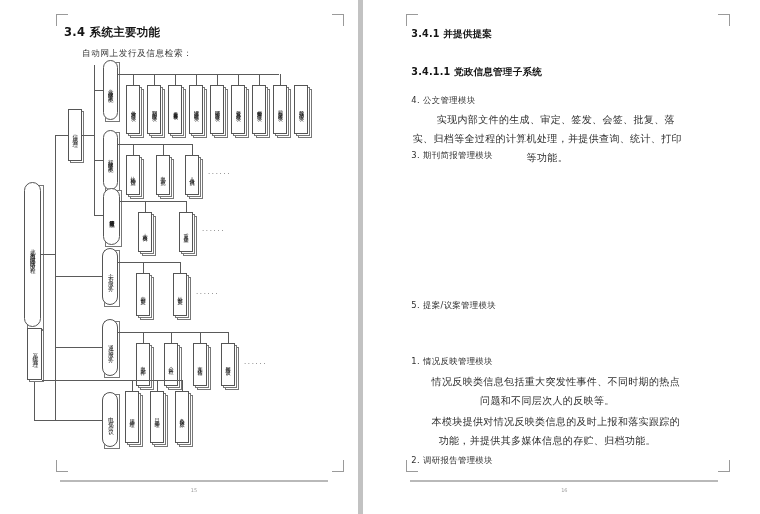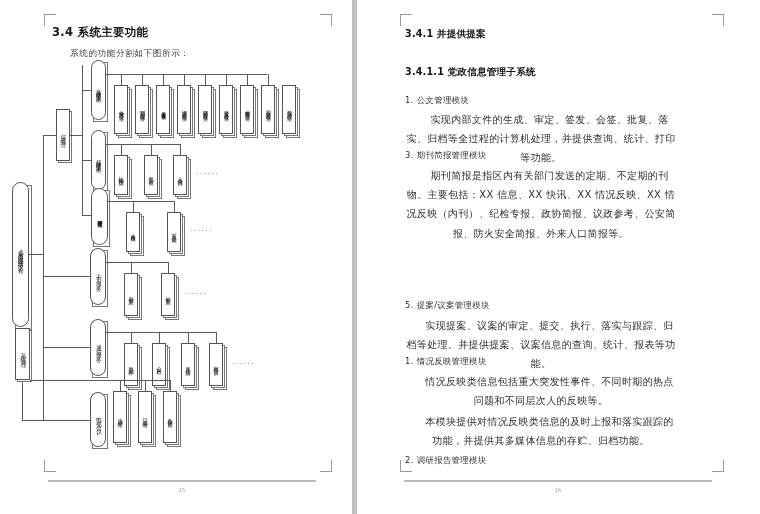--- a/index.html
+++ b/index.html
@@ -3,21 +3,21 @@
 <meta charset="utf-8">
 <style>
   html,body{margin:0;padding:0;}
   body{
     width:760px;height:514px;
     background:#ffffff;
     font-family:"DejaVu Sans","Liberation Sans",sans-serif;
     overflow:hidden;
     position:relative;
   }
-  .spread{position:absolute;inset:0;display:flex;}
+  .spread{position:absolute;inset:0;display:flex;margin-left:12px;}
   .page{position:relative;background:#fff;height:514px;}
   .page-left{width:350px;}
   .gutter{width:10px;background:#ffffff;position:relative;}
   .gutter::after{content:"";position:absolute;left:2px;top:0;width:5px;height:514px;background:#c2c2c2;}
   .page-right{width:400px;}
 
   
   .crop{position:absolute;width:11px;height:11px;}
   .crop.tl{border-left:1.3px solid #9a9a9a;border-top:1.3px solid #9a9a9a;}
   .crop.tr{border-right:1.3px solid #9a9a9a;border-top:1.3px solid #9a9a9a;}
@@ -77,21 +77,21 @@
 <div class="spread">
 
   <div class="page page-left">
 
     <div class="crop tl" style="left:44px;top:14px;"></div>
     <div class="crop tr" style="left:320px;top:14px;"></div>
     <div class="crop bl" style="left:44px;top:460px;"></div>
     <div class="crop br" style="left:320px;top:460px;"></div>
 
     <div class="h-sec">3.4  系统主要功能</div>
-    <div class="lead">系统的功能分割如下图所示：</div>
+    <div class="lead">自动网上发行及信息检索：</div>
 
     <div class="diagram">
 
       <div class="stack" style="left:12px;top:122px;">
         <div class="sh" style="left:3px;top:3px;width:17px;height:145px;"></div>
         <div class="node round" style="left:0;top:0;width:17px;height:145px;font-size:5.6px;letter-spacing:2px;">北京市西城区网络改工程</div>
       </div>
 
       <div class="line hline" style="left:29px;top:194px;width:14px;"></div>
 
@@ -318,29 +318,27 @@
   <div class="page page-right">
 
     <div class="crop tl" style="left:40px;top:14px;"></div>
     <div class="crop tr" style="left:352px;top:14px;"></div>
     <div class="crop bl" style="left:40px;top:460px;"></div>
     <div class="crop br" style="left:352px;top:460px;"></div>
 
     <div class="r-h1" style="left:45px;top:28px;">3.4.1 并提供提案</div>
     <div class="r-h2" style="left:45px;top:66px;">3.4.1.1 党政信息管理子系统</div>
 
-    <div class="r-li" style="left:45px;top:95px;">1. 公文管理模块</div>
+    <div class="r-li" style="left:45px;top:95px;">4. 公文管理模块</div>
     <div class="r-p" style="left:45px;top:110px;width:272px;text-indent:17px;line-height:1.92;">实现内部文件的生成、审定、签发、会签、批复、落实、归档等全过程的计算机处理，并提供查询、统计、打印等功能。</div>
 
     <div class="r-li" style="left:45px;top:150px;">3. 期刊简报管理模块</div>
-    <div class="r-p" style="left:45px;top:166px;width:272px;text-indent:17px;line-height:1.92;">期刊简报是指区内有关部门发送的定期、不定期的刊物。主要包括：XX 信息、XX 快讯、XX 情况反映、XX 情况反映（内刊）、纪检专报、政协简报、议政参考、公安简报、防火安全简报、外来人口简报等。</div>
 
 
     <div class="r-li" style="left:45px;top:300px;">5. 提案/议案管理模块</div>
-    <div class="r-p" style="left:45px;top:316px;width:272px;text-indent:17px;line-height:1.92;">实现提案、议案的审定、提交、执行、落实与跟踪、归档等处理。并提供提案、议案信息的查询、统计、报表等功能。</div>
 
     <div class="r-li" style="left:45px;top:356px;">1. 情况反映管理模块</div>
     <div class="r-p" style="left:45px;top:372px;width:272px;text-indent:17px;line-height:1.92;">情况反映类信息包括重大突发性事件、不同时期的热点问题和不同层次人的反映等。</div>
 
     <div class="r-p" style="left:45px;top:412px;width:272px;text-indent:17px;line-height:1.92;">本模块提供对情况反映类信息的及时上报和落实跟踪的功能，并提供其多媒体信息的存贮、归档功能。</div>
 
     <div class="r-li" style="left:45px;top:455px;">2. 调研报告管理模块</div>
 
     <div class="footer-rule" style="left:44px;top:480px;width:308px;"></div>
     <div class="page-num" style="left:168px;top:487px;">16</div>

